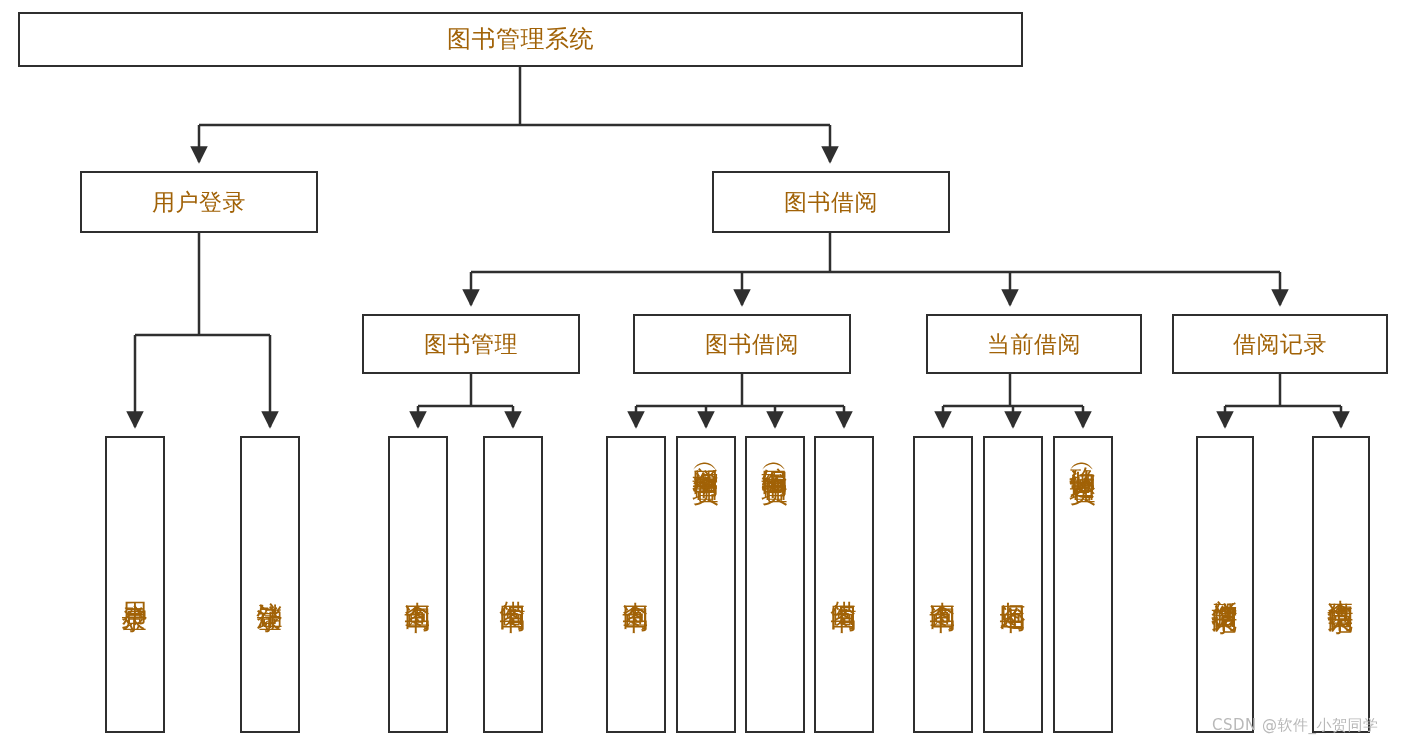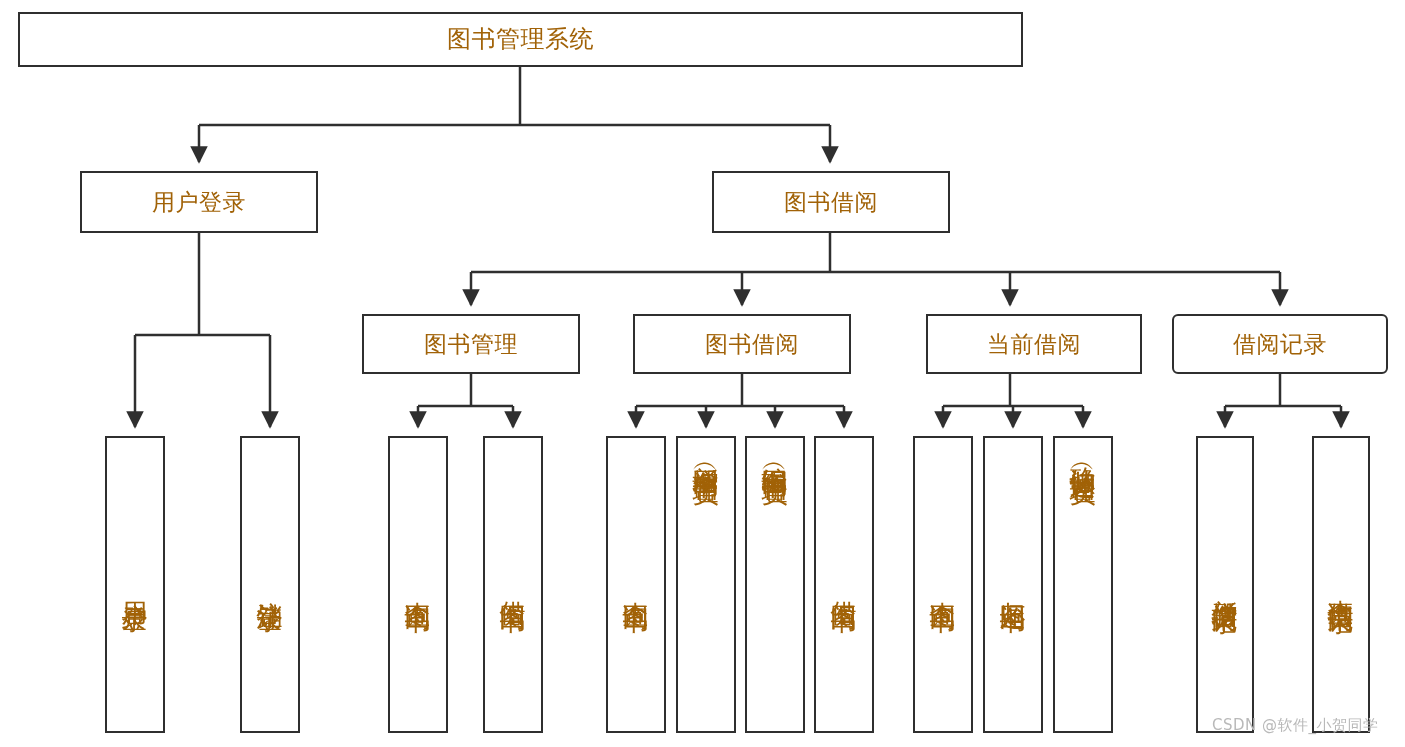--- a/index.html
+++ b/index.html
@@ -145,21 +145,21 @@
 
   <div class="node horiz" style="left:362px; top:314px; width:218px; height:60px;">
     <span class="label">图书管理</span>
   </div>
   <div class="node horiz" style="left:633px; top:314px; width:218px; height:60px;padding-left:20px;">
     <span class="label">图书借阅</span>
   </div>
   <div class="node horiz" style="left:902px; top:314px; width:216px; height:60px;margin-left:24px;">
     <span class="label">当前借阅</span>
   </div>
-  <div class="node horiz" style="left:1172px; top:314px; width:216px; height:60px;border-radius:6px;">
+  <div class="node horiz" style="left:1172px; top:314px; width:216px; height:60px;">
     <span class="label">借阅记录</span>
   </div>
 
   <div class="node vert short" style="left:105px; top:436px; width:60px; height:297px;">
     <span class="label">用户登录</span>
   </div>
   <div class="node vert short" style="left:240px; top:436px; width:60px; height:297px;">
     <span class="label">注销登录</span>
   </div>
 

